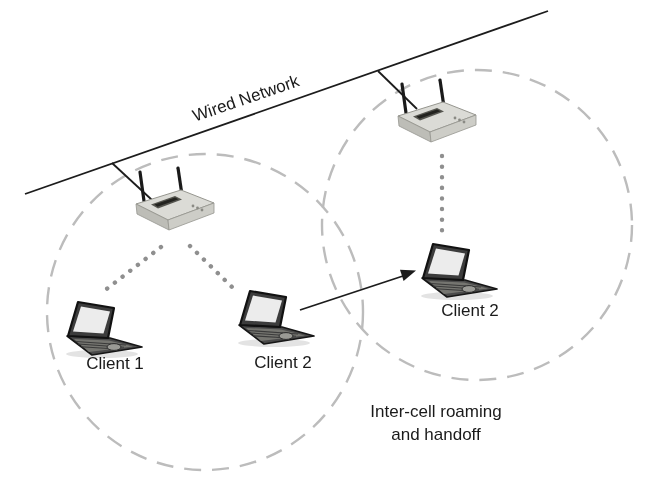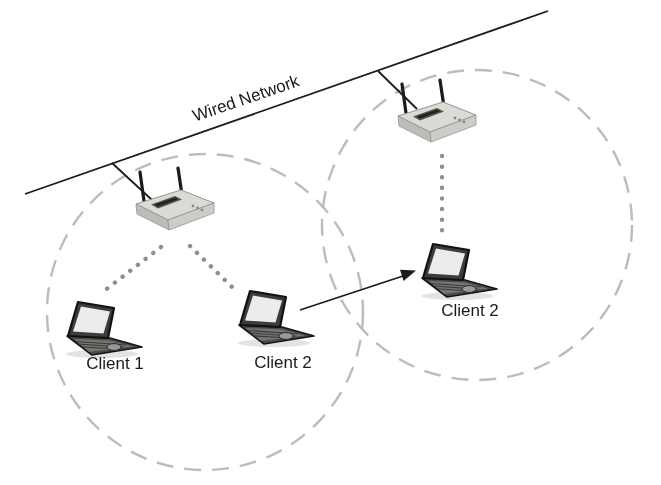--- a/index.html
+++ b/index.html
@@ -130,14 +130,16 @@
   </svg>
 
   <div class="lbl rotated" style="left:246px; top:99px;">Wired Network</div>
 
   <div class="lbl" style="left:115px; top:364px;">Client 1</div>
 
   <div class="lbl" style="left:283px; top:363px;">Client 2</div>
 
   <div class="lbl" style="left:470px; top:311px;">Client 2</div>
 
+  <div class="lbl multiline" style="left:436px; top:423px;">Inter-cell roaming
+and handoff</div>
 
 </div>
 
 </body></html>

